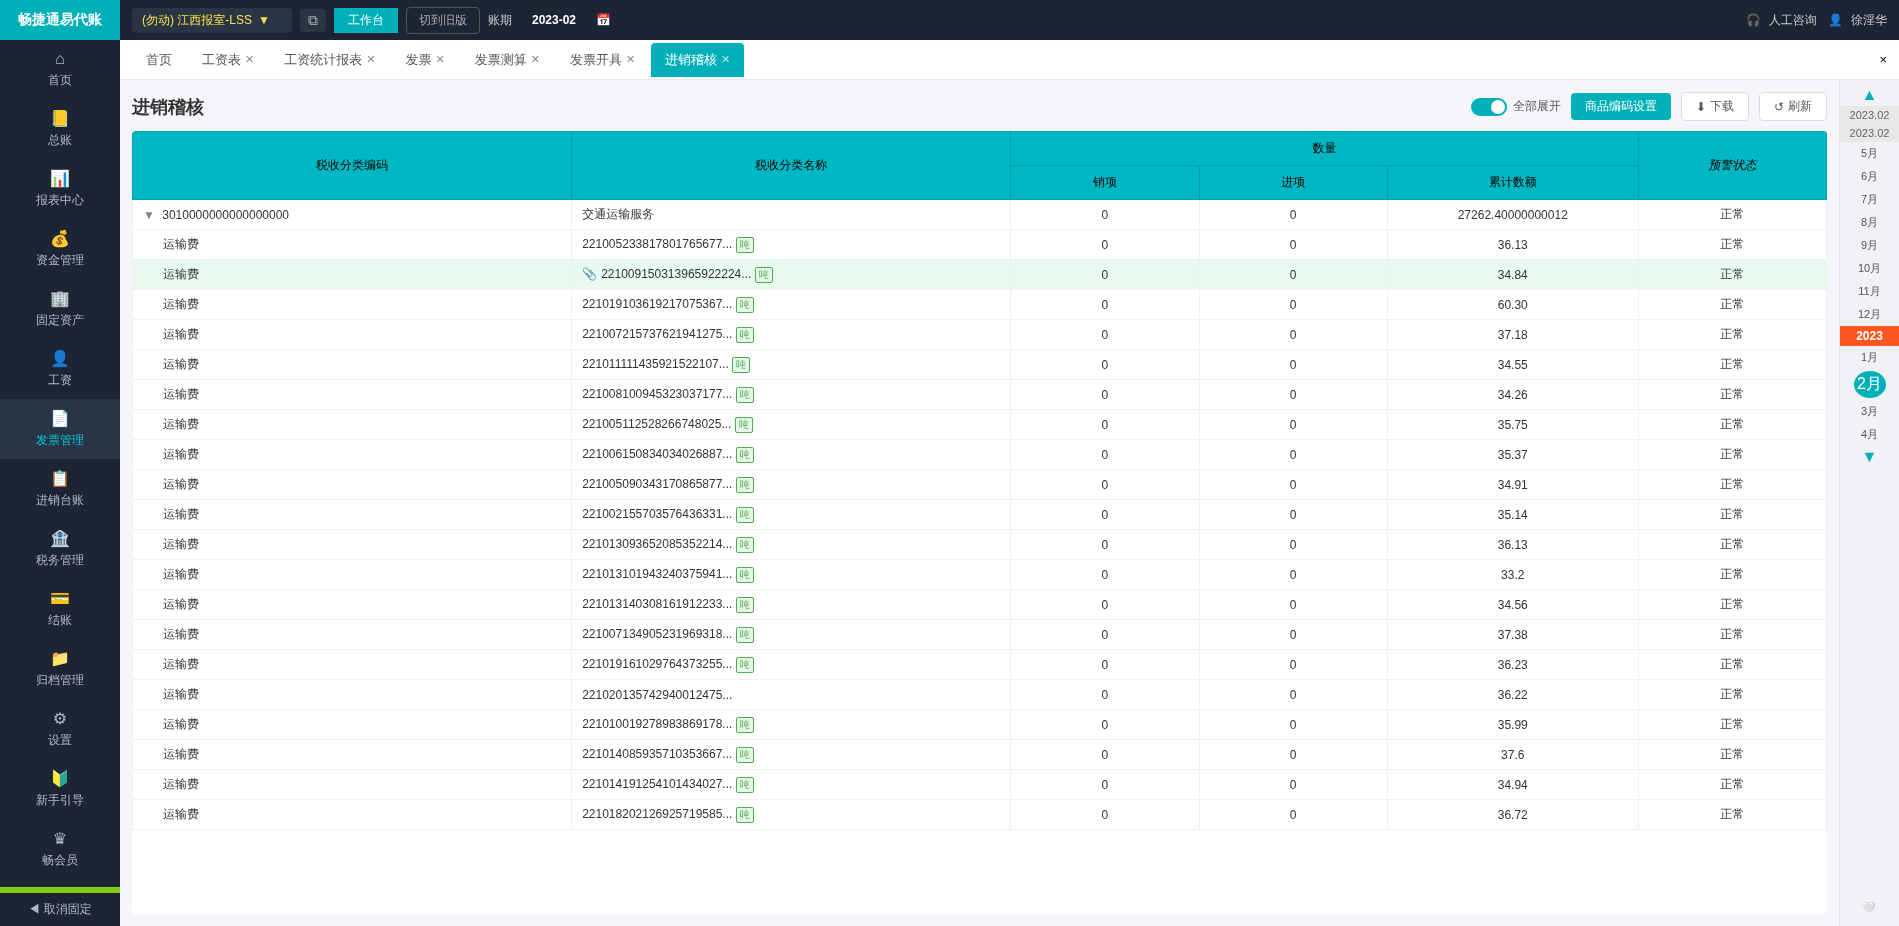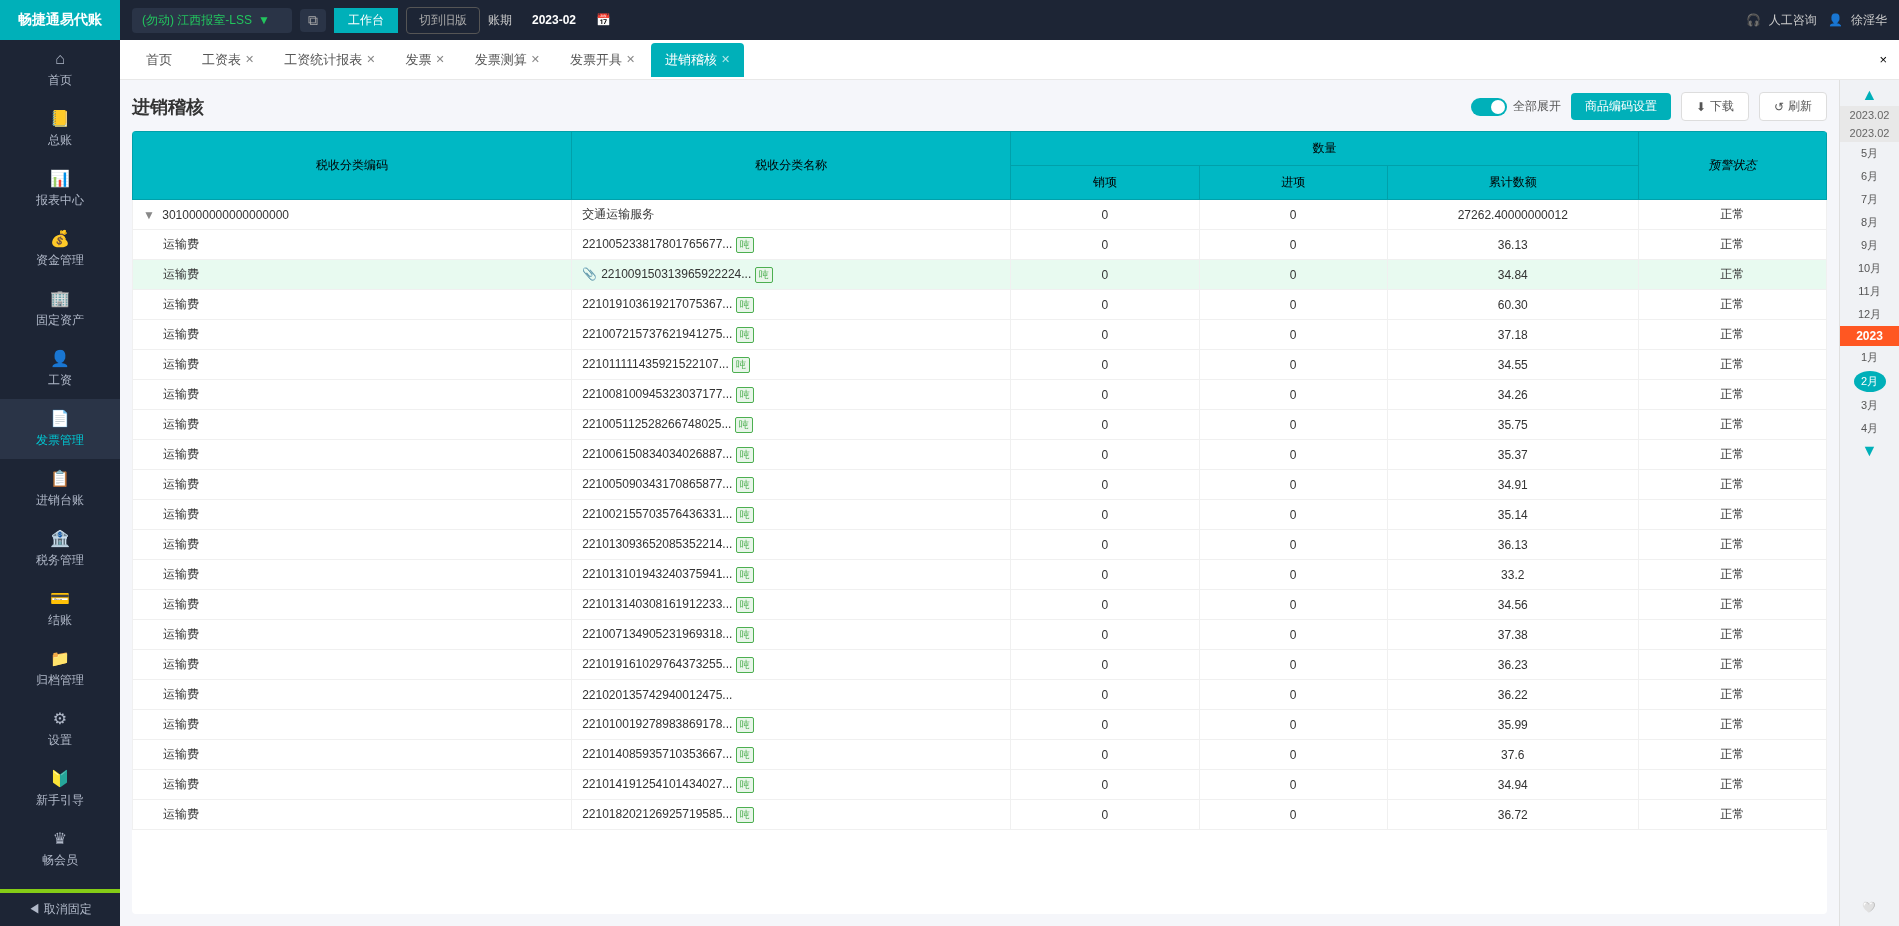--- a/index.html
+++ b/index.html
@@ -34,21 +34,21 @@
       padding: 10px 4px;
       cursor: pointer;
       font-size: 12px;
       color: #b0b8c8;
       gap: 4px;
     }
     .sidebar-item.active { background: #2a3447; color: #00c8d4; }
     .sidebar-item .icon { font-size: 16px; }
     .sidebar-bottom {
       margin-top: auto;
-      border-top: 4px solid #84cc16;
+      border-top: 6px solid #84cc16;
       padding: 8px 4px;
       display: flex;
       align-items: center;
       justify-content: center;
       color: #b0b8c8;
       font-size: 12px;
       cursor: pointer;
     }
 
     
@@ -64,21 +64,21 @@
       background: #1d2535;
       display: flex;
       align-items: center;
       padding: 0 12px;
       height: 40px;
       gap: 8px;
       flex-shrink: 0;
     }
     .topbar-company {
       background: #2a3447;
-      color: #22c55e;
+      color: #fde047;
       border-radius: 4px;
       padding: 4px 10px;
       font-size: 12px;
       display: flex;
       align-items: center;
       gap: 6px;
       cursor: pointer;
       min-width: 160px;
     }
     .topbar-btn {
@@ -656,20 +656,20 @@
       <div class="calendar-month">5月</div>
       <div class="calendar-month">6月</div>
       <div class="calendar-month">7月</div>
       <div class="calendar-month">8月</div>
       <div class="calendar-month">9月</div>
       <div class="calendar-month">10月</div>
       <div class="calendar-month">11月</div>
       <div class="calendar-month">12月</div>
       <div style="background:#ff5722;color:white;font-weight:bold;width:100%;text-align:center;padding:3px 0;font-size:12px;">2023</div>
       <div class="calendar-month">1月</div>
-      <div style="background:#00b0b9;color:white;border-radius:50%;width:32px;margin:2px auto;text-align:center;padding:3px 0;font-size:11px;cursor:pointer;">2月</div>
+      <div style="background:#00b0b9;color:white;border-radius:50%;width:32px;margin:2px auto;text-align:center;padding:3px 0;font-size:16px;cursor:pointer;">2月</div>
       <div class="calendar-month">3月</div>
       <div class="calendar-month">4月</div>
       <div class="nav-arrow">▼</div>
       <div style="margin-top:auto;padding:8px 0;cursor:pointer;">🤍</div>
     </div>
   </div>
 </div>
 
 </body></html>

